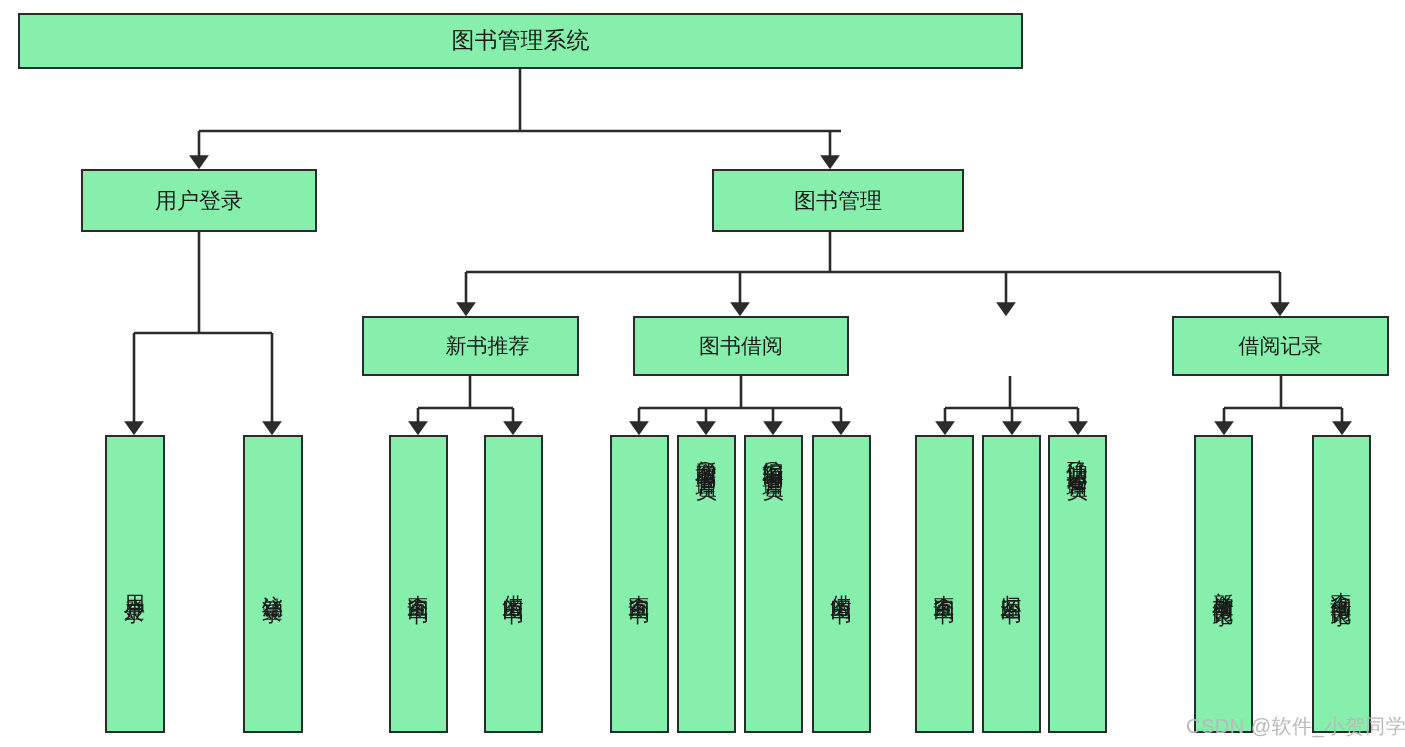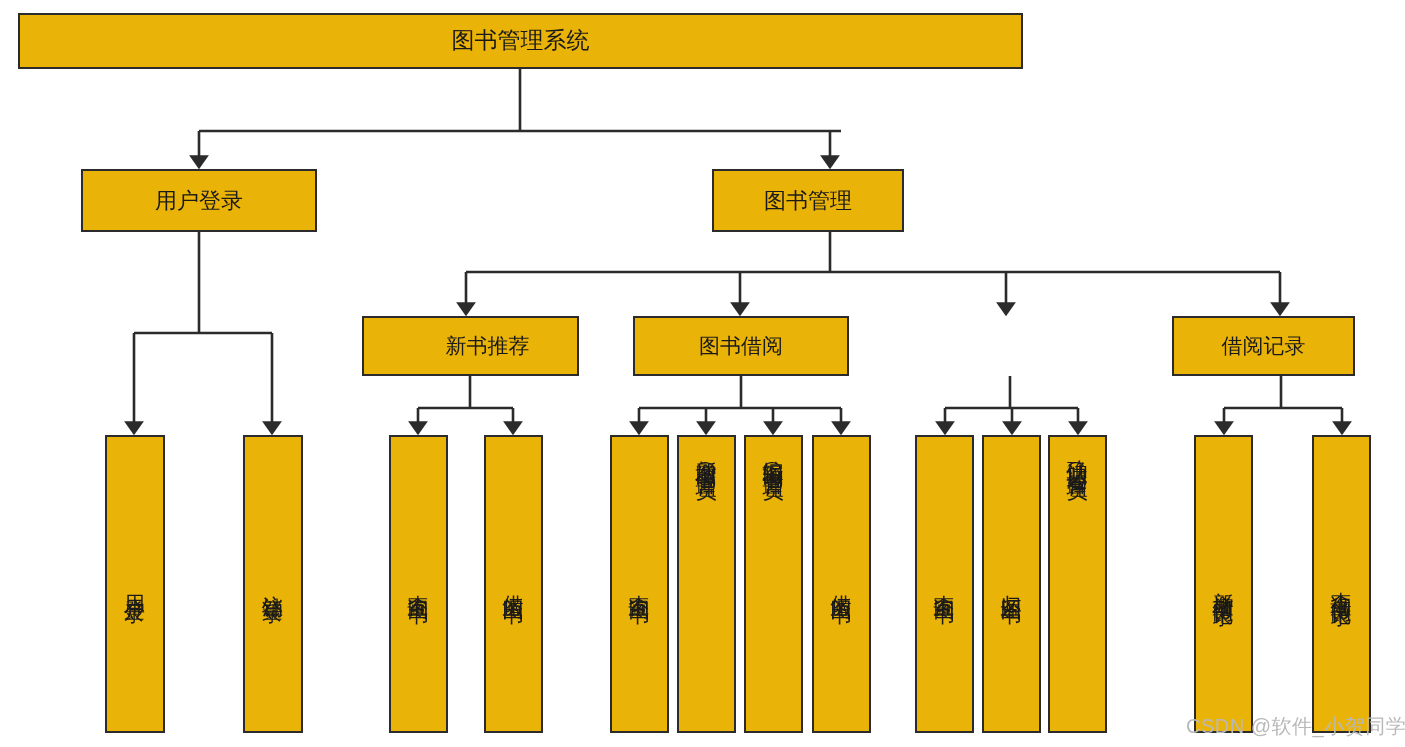--- a/index.html
+++ b/index.html
@@ -22,21 +22,21 @@
     left: 0;
     top: 0;
     width: 1405px;
     height: 747px;
     pointer-events: none;
   }
   .node {
     position: absolute;
     box-sizing: border-box;
     border: 2.5px solid #2b2b2b;
-    background: #eab308;
+    background: #86efac;
     display: flex;
     align-items: center;
     justify-content: center;
     color: #1a1a1a;
   }
   .node-label {
     display: block;
     text-align: center;
     line-height: 1.18;
     white-space: pre-line;
@@ -52,33 +52,33 @@
     font-size: 23px;
   }
   
   .node.level2 {
     height: 63px;
   }
   .node.level2 .node-label {
     font-size: 22px;
   }
   #node-user-login   { left: 81px;  top: 169px; width: 236px; }
-  #node-book-manage  { left: 712px; top: 169px; width: 192px; }
+  #node-book-manage  { left: 712px; top: 169px; width: 252px; }
   
   .node.level3 {
     top: 316px;
     height: 60px;
   }
   .node.level3 .node-label {
     font-size: 21px;
   }
   #node-new-book-rec { left: 362px;  width: 217px; padding-left: 34px; }
   #node-book-borrow  { left: 633px;  width: 216px; }
   #node-current-borrow { left: 902px; width: 217px; }
-  #node-borrow-record  { left: 1172px; width: 183px; }
+  #node-borrow-record  { left: 1172px; width: 217px; }
   
   .node.leaf {
     top: 435px;
     height: 298px;
     align-items: flex-start;
     justify-content: center;
     padding-top: 6px;
   }
   .node.leaf .node-label {
     writing-mode: vertical-rl;

